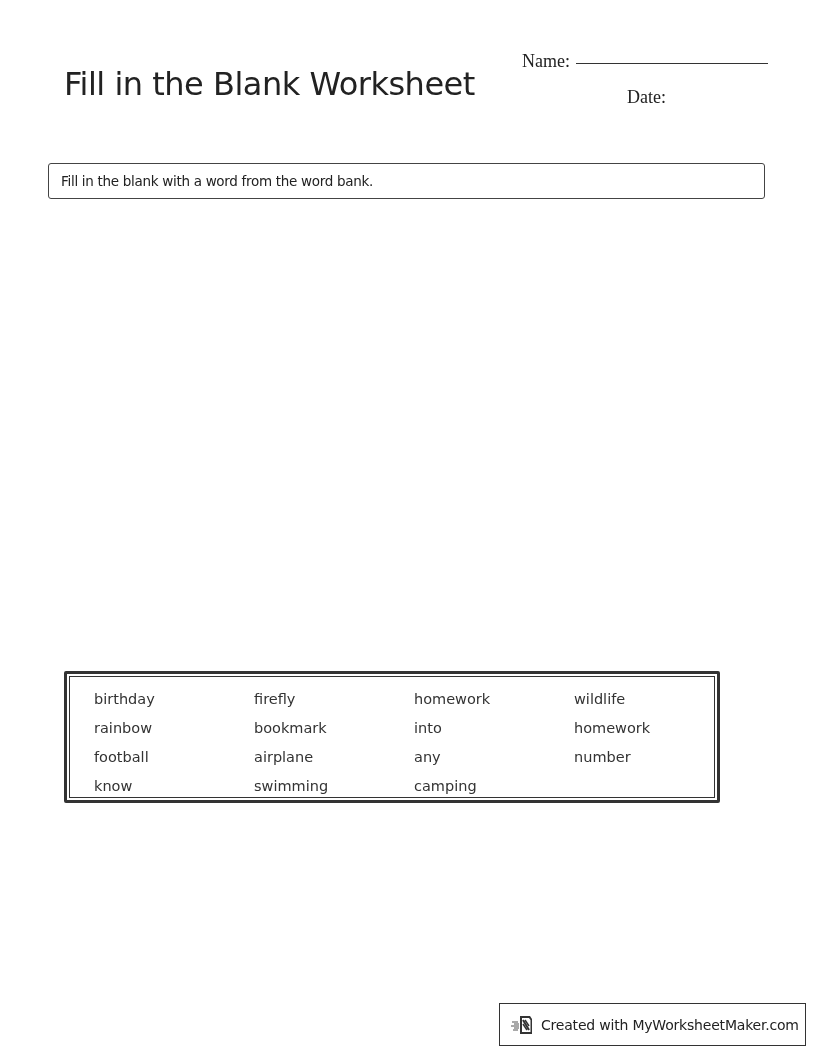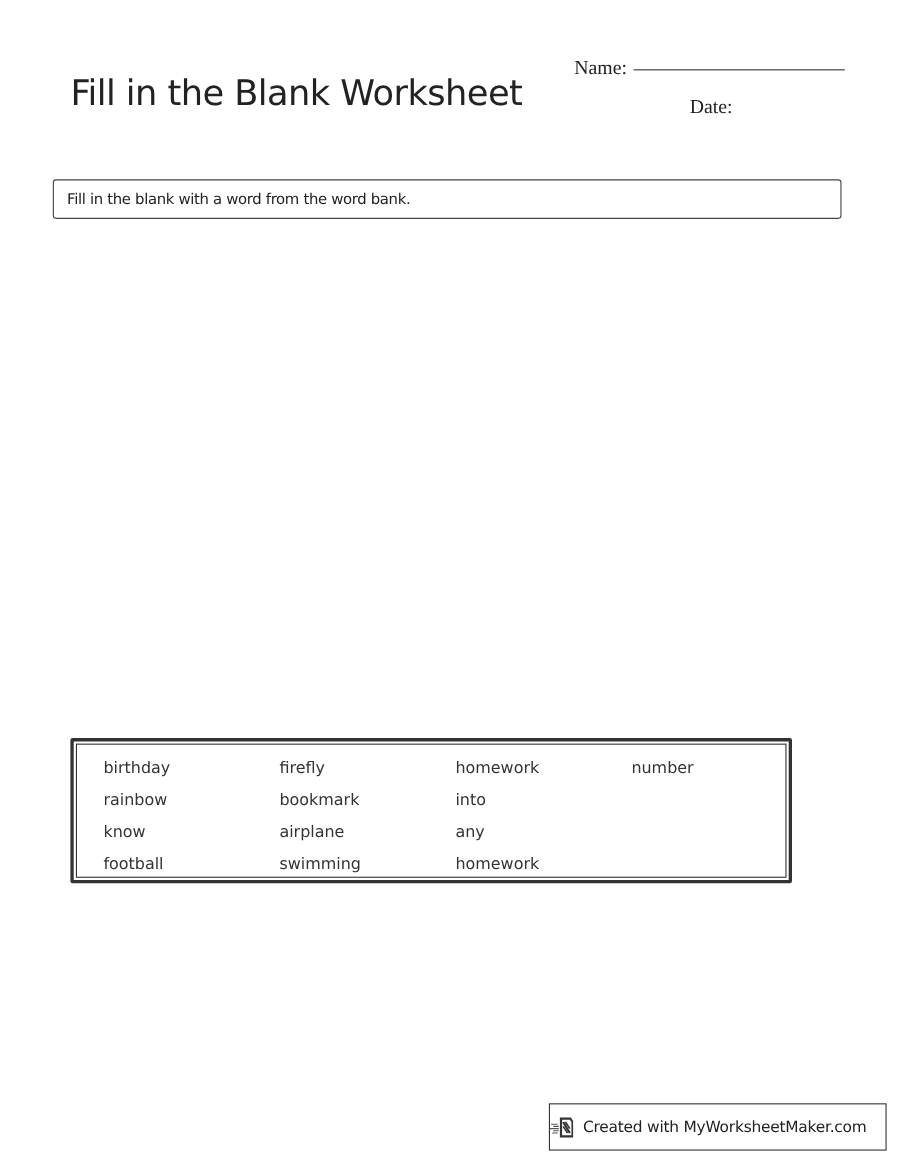--- a/index.html
+++ b/index.html
@@ -100,21 +100,21 @@
     .footer {
       position: absolute;
       left: 499px;
       top: 1003px;
       width: 307px;
       height: 43px;
       box-sizing: border-box;
       border: 1.5px solid #333333;
       display: flex;
       align-items: center;
-      padding-left: 0;
+      padding-left: 11px;
       gap: 6px;
     }
     .footer-icon {
       width: 24px;
       height: 24px;
       display: inline-block;
     }
     .footer-text {
       font-size: 14px;
       color: #222222;
@@ -138,32 +138,34 @@
 </div>
 
 <div class="instructions">
   <span>Fill in the blank with a word from the word bank.</span>
 </div>
 
 <div class="word-bank">
   <div class="word-bank-inner">
     <span class="word">birthday</span>
     <span class="word">rainbow</span>
+    <span class="word">football</span>
     <span class="word">know</span>
-    <span class="word">football</span>
 
     <span class="word">firefly</span>
     <span class="word">bookmark</span>
     <span class="word">airplane</span>
     <span class="word">swimming</span>
 
     <span class="word">homework</span>
     <span class="word">into</span>
     <span class="word">any</span>
+    <span class="word">camping</span>
 
+    <span class="word">wildlife</span>
     <span class="word">homework</span>
     <span class="word">number</span>
     <span class="word"></span>
   </div>
 </div>
 
 <div class="footer">
   <span class="footer-icon">
     <svg width="24" height="24" viewBox="0 0 24 24">
 

